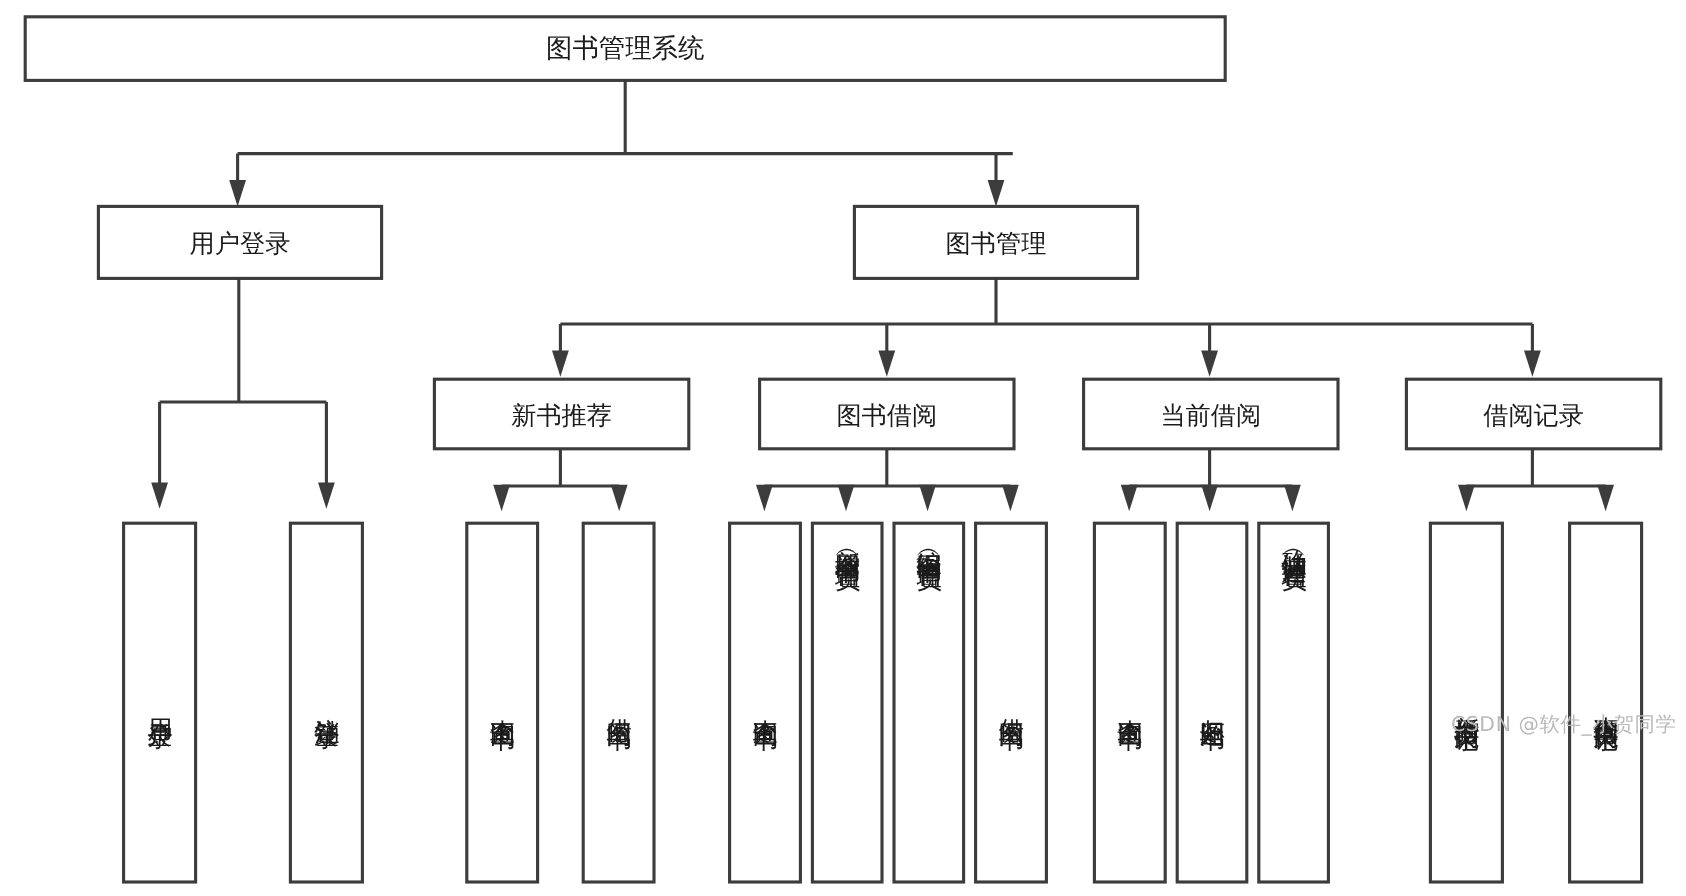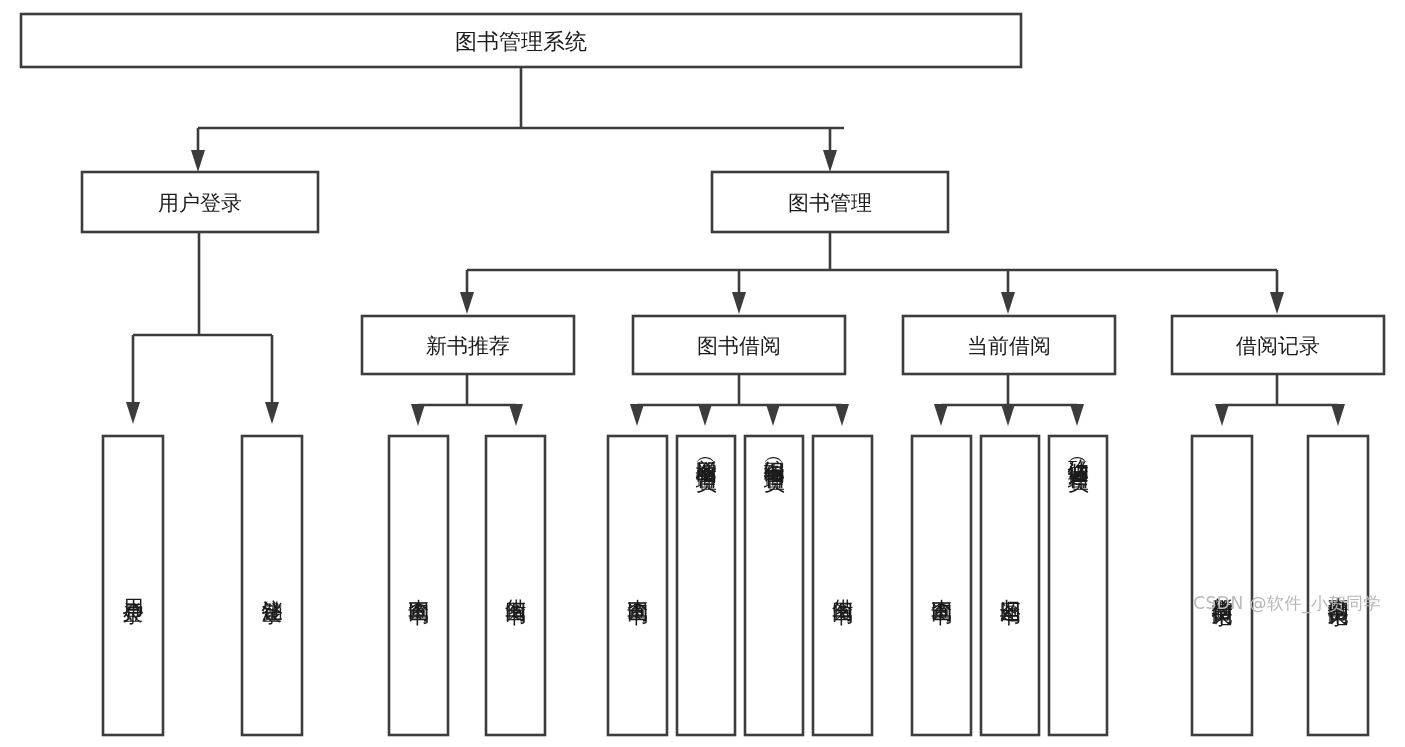--- a/index.html
+++ b/index.html
@@ -69,21 +69,21 @@
     font-family: "DejaVu Sans", "Liberation Sans", sans-serif;
     font-size: 21px;
     line-height: 1.08;
     letter-spacing: 2px;
     color: #1b1b1b;
     white-space: nowrap;
     text-align: center;
   }
   .watermark {
     position: absolute;
-    right: 24px;
+    right: 8px;
     bottom: 6px;
     font-family: "DejaVu Sans", "Liberation Sans", sans-serif;
     font-size: 17px;
     color: #b9b9b9;
     letter-spacing: 0.5px;
     white-space: nowrap;
   }
 </style>
 </head>
 <body>

